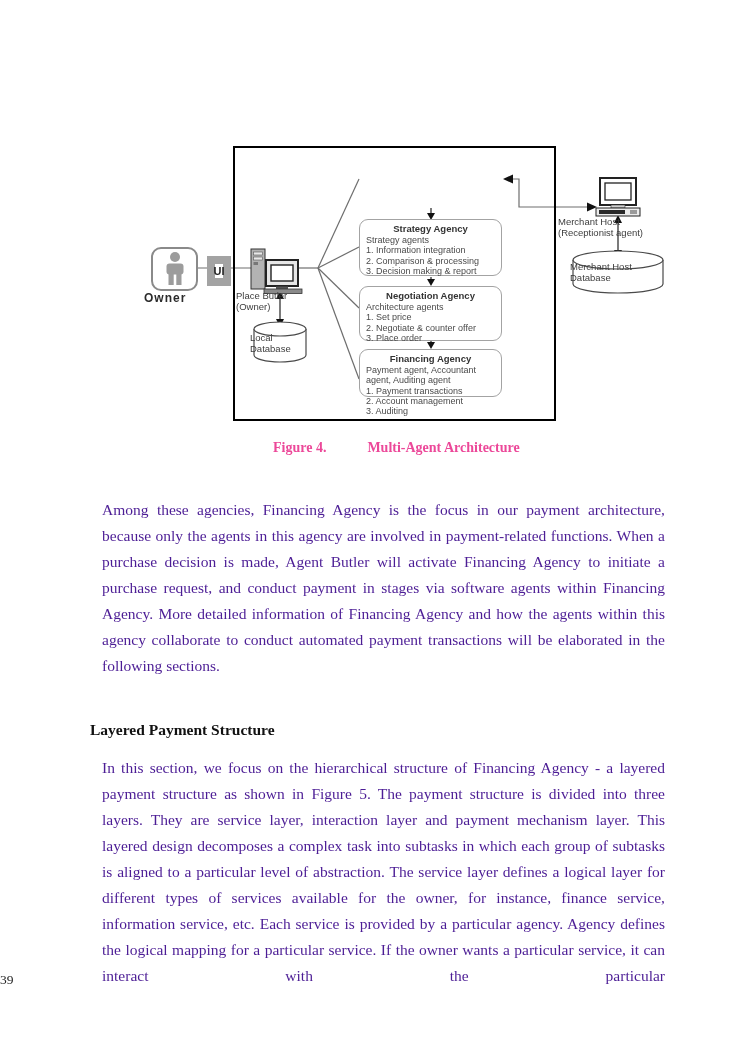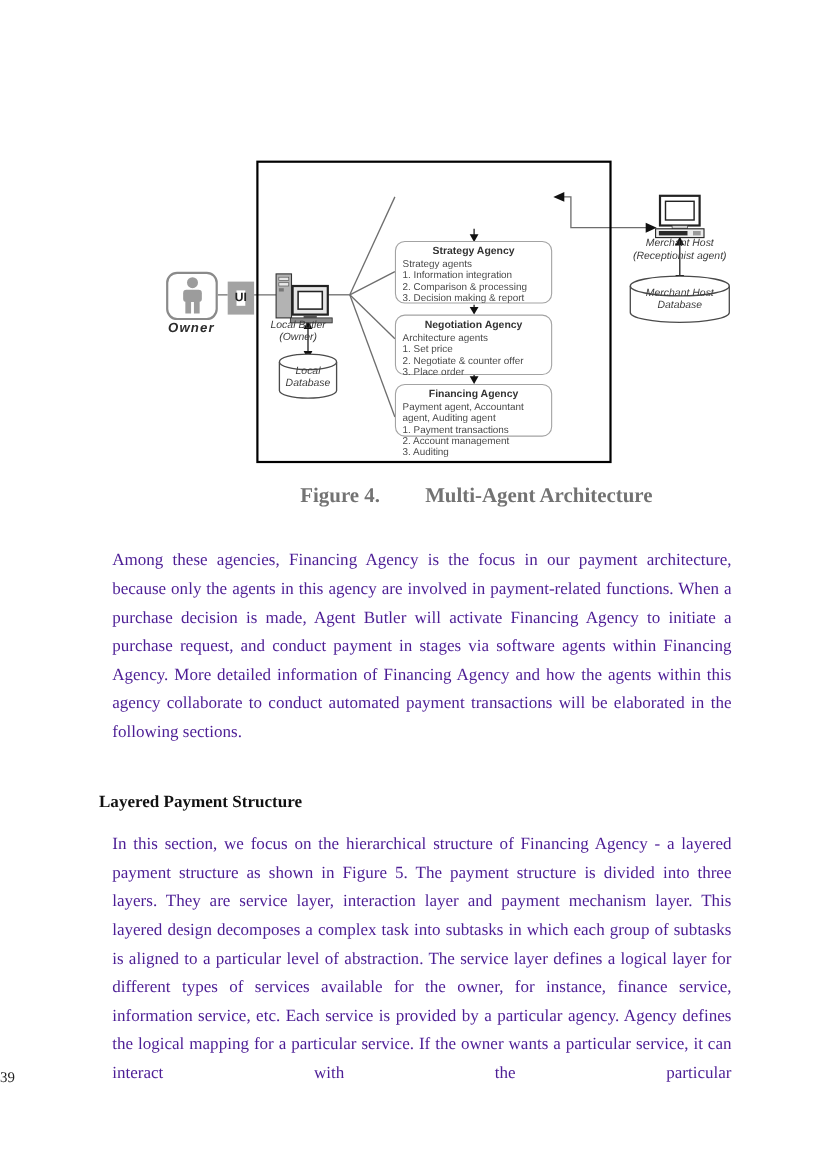--- a/index.html
+++ b/index.html
@@ -16,23 +16,23 @@
   }
 
   
   .figure-area { position: absolute; left: 0; top: 0; width: 744px; height: 470px; }
   .connector-svg { position: absolute; left: 0; top: 0; z-index: 1; }
   .diagram-frame {
     position: absolute; left: 233px; top: 146px; width: 323px; height: 275px;
     border: 2px solid #000; z-index: 2; pointer-events: none;
   }
   .diagram-label {
-    position: absolute; z-index: 4; text-align: center;
+    position: absolute; z-index: 4; text-align: left;
     font-family: "Liberation Sans", sans-serif;
-    font-size: 9.5px; line-height: 11px; color: #3d3d3d; font-style: italic;
+    font-size: 9.5px; line-height: 11px; color: #3d3d3d;
   }
   .owner-box {
     position: absolute; left: 151px; top: 247px; width: 47px; height: 44px;
     border: 2px solid #8a8a8a; border-radius: 10px; background: transparent;
     z-index: 3; display: flex; align-items: center; justify-content: center;
   }
   .owner-label {
     left: 144px; top: 293px; width: 60px;
     font-weight: bold; font-size: 12px; letter-spacing: 1px; color: #2b2b2b;
   }
@@ -57,21 +57,21 @@
     font-size: 9px; line-height: 10.3px; color: #4a4a4a; white-space: nowrap;
   }
   .box-info { top: 150px; height: 57px; }
   .box-strategy { top: 219px; height: 57px; }
   .box-negotiation { top: 286px; height: 55px; }
   .box-financing { top: 349px; height: 48px; }
 
   
   .figure-caption {
     position: absolute; left: 273px; top: 440px; z-index: 2;
-    font-weight: bold; font-size: 19px; color: #737373;
+    font-weight: bold; font-size: 14px; color: #ec4899;
     white-space: nowrap;
   }
   .figure-caption .cap-label { margin-right: 41px; }
 
   
   .body-par {
     position: absolute; left: 102px; width: 563px;
     font-size: 15.5px; line-height: 26px; text-align: justify; color: #4c1d95;
   }
   .par-1 { top: 497px; }
@@ -153,21 +153,21 @@
       <rect x="5" y="2" width="14" height="40" fill="#b3b3b3" stroke="#333" stroke-width="1"></rect>
       <rect x="7.5" y="5" width="9" height="3" fill="#e9e9e9" stroke="#555" stroke-width="0.6"></rect>
       <rect x="7.5" y="10" width="9" height="3" fill="#e9e9e9" stroke="#555" stroke-width="0.6"></rect>
       <rect x="7.5" y="15" width="4.5" height="3" fill="#777"></rect>
       <rect x="20" y="13" width="32" height="26" fill="#e6e6e6" stroke="#222" stroke-width="2"></rect>
       <rect x="25" y="18" width="22" height="16" fill="#ffffff" stroke="#222" stroke-width="1.4"></rect>
       <rect x="30" y="39.5" width="12" height="2.5" fill="#555"></rect>
       <rect x="18" y="42" width="38" height="4.5" fill="#8a8a8a" stroke="#333" stroke-width="0.8"></rect>
     </svg>
     <div class="diagram-label" style="left:236px; top:290px; width:70px;">
-      <div>Local Butler</div>
+      <div>Place Butler</div>
       <div>(Owner)</div>
     </div>
 
     <div class="diagram-label" style="left:250px; top:332px; width:60px;">
       <div>Local</div>
       <div>Database</div>
     </div>
 
 
     <div class="agency-box box-strategy">

